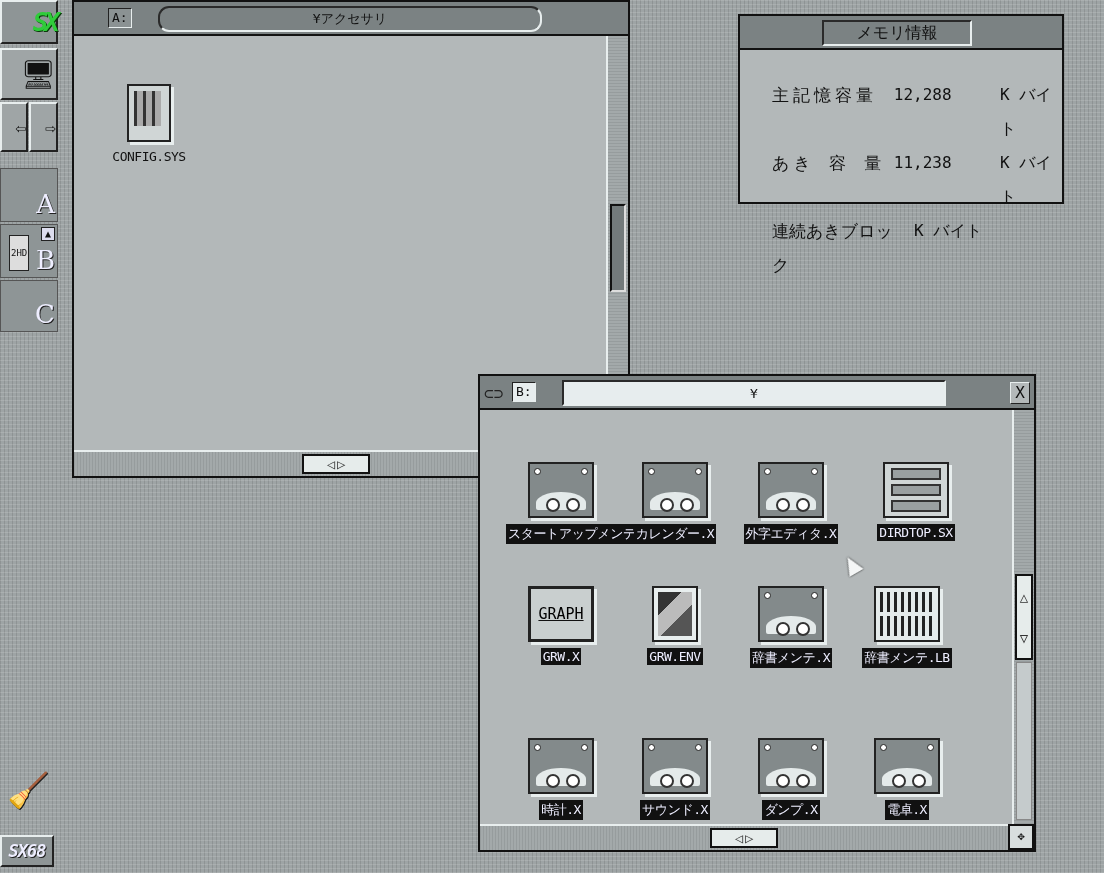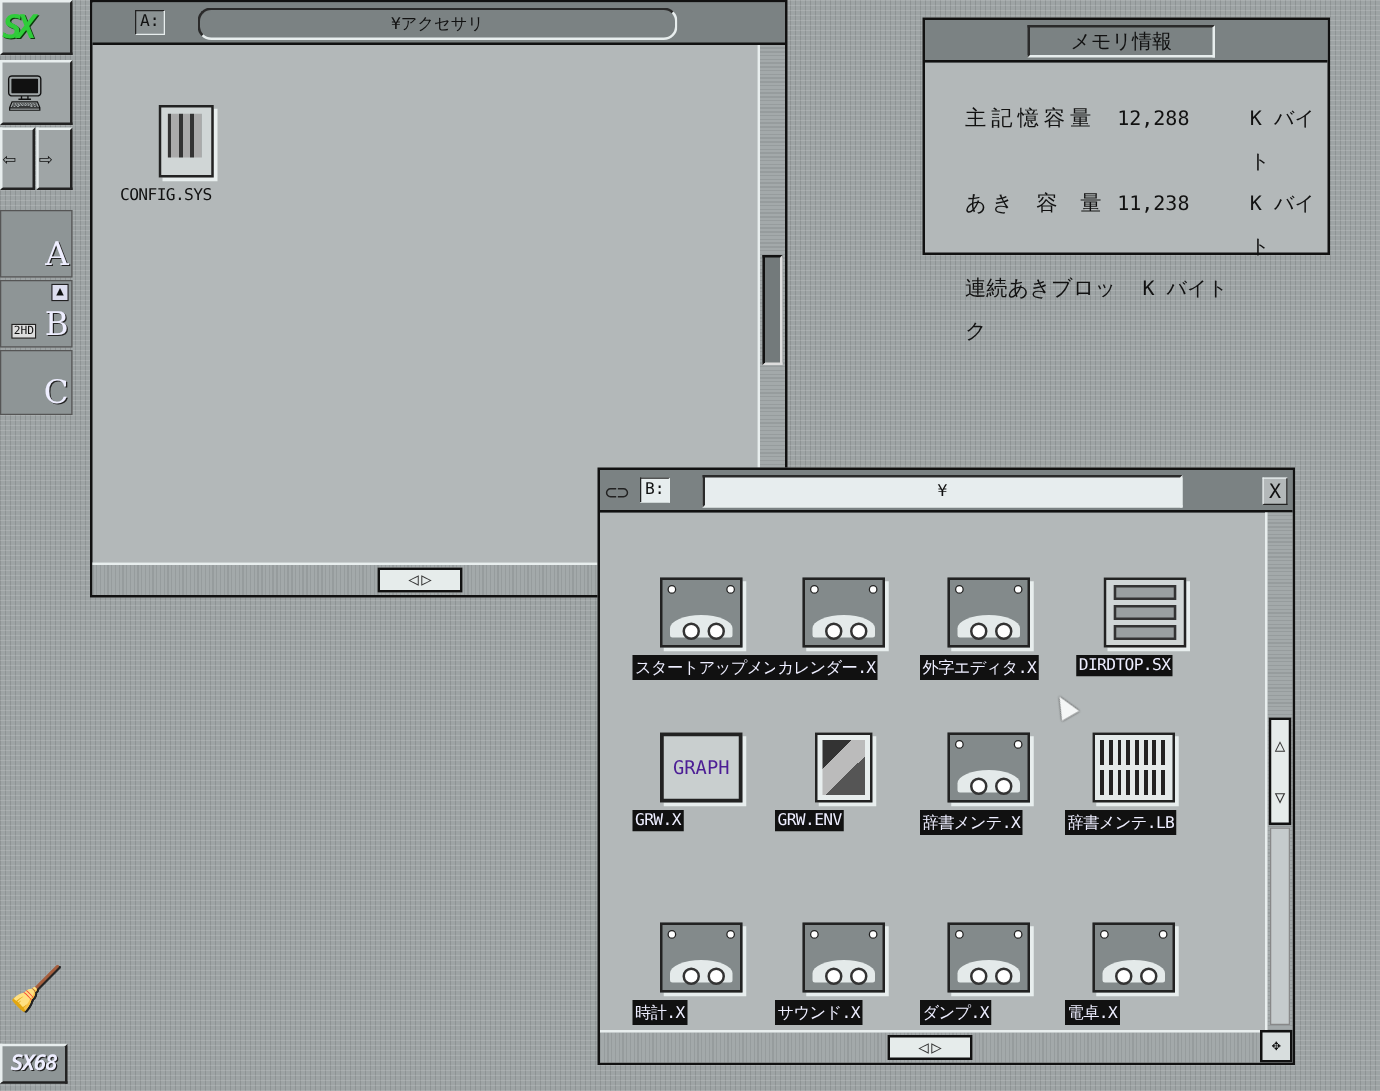--- a/index.html
+++ b/index.html
@@ -12,34 +12,34 @@
       repeating-linear-gradient(0deg, rgba(255,255,255,0.13) 0 1px, transparent 1px 4px),
       repeating-linear-gradient(90deg, rgba(0,0,0,0.10) 0 1px, transparent 1px 4px);
     color: #111;
   }
 
   
   .dock { position: absolute; left: 0; top: 0; width: 60px; }
   .dock-btn {
     position: absolute; background: #9fa5a6;
     border: 2px solid #222; border-top-color: #e8eeee; border-left-color: #e8eeee;
-    display: flex; align-items: center; justify-content: flex-start;
+    display: flex; align-items: center; justify-content: flex-end;
   }
   .dock-logo { left: 0; top: 0; width: 58px; height: 44px; background: #8e9596; }
   .dock-logo span { color: #2fcc3a; font-weight: bold; font-size: 26px; font-style: italic; letter-spacing: -4px; text-shadow: 1px 1px 0 #0a3a0a; }
   .dock-computer { left: 0; top: 48px; width: 58px; height: 52px; }
   .dock-copy-l { left: 0; top: 102px; width: 28px; height: 50px; }
   .dock-copy-r { left: 29px; top: 102px; width: 29px; height: 50px; }
   .drive { position: absolute; left: 0; width: 58px; background: #8e9596; border: 1px solid #555; }
   .drive-a { top: 168px; height: 54px; }
   .drive-b { top: 224px; height: 54px; }
   .drive-c { top: 280px; height: 52px; }
   .drive-letter { position: absolute; right: 2px; bottom: 2px; font-size: 26px; font-family: "DejaVu Serif", serif; color: #eef; text-shadow: 1px 1px 0 #222; }
   .eject { position: absolute; right: 2px; top: 2px; width: 14px; height: 14px; background: #dde; border: 1px solid #222; font-size: 10px; text-align: center; line-height: 12px; }
-  .hd-label { position: absolute; left: 8px; bottom: 6px; font-size: 9px; background: #ddd; border: 1px solid #222; padding: 0 1px; }
+  .hd-label { position: absolute; left: 8px; bottom: 6px; font-size: 9px; background: #ddd; border: 1px solid #222; padding: 12px 1px; }
   .trash { position: absolute; left: 0; top: 765px; width: 58px; height: 50px; display: flex; align-items: center; justify-content: center; font-size: 34px; color: #e6eaea; text-shadow: 1px 1px 0 #222; }
   .sx68 { position: absolute; left: 0; top: 835px; width: 54px; height: 32px; background: #8e9596; border: 2px solid #222; border-top-color: #e8eeee; border-left-color: #e8eeee; display: flex; align-items: center; justify-content: center; font-size: 17px; font-style: italic; font-weight: bold; color: #eef; text-shadow: 1px 1px 0 #222; letter-spacing: -1px; }
 
   
   .win { position: absolute; background: #b3b8b9; border: 2px solid #111; }
   .titlebar { position: absolute; left: 0; right: 0; top: 0; height: 34px; background: #7b8283; border-bottom: 2px solid #111; }
   .title-field { position: absolute; top: 4px; height: 26px; background: #7b8283; border: 2px solid #2a2a2a; border-right-color: #e8eeee; border-bottom-color: #e8eeee; display: flex; align-items: center; justify-content: center; font-size: 13px; }
   .drive-tag { position: absolute; top: 6px; height: 20px; padding: 0 3px; background: #8b9293; border: 1px solid #e8eeee; border-left-color: #222; border-top-color: #222; font-size: 13px; line-height: 18px; }
   .vscroll { position: absolute; right: 0; width: 22px; background: #a3a9aa; border-left: 2px solid #e8eeee;
     background-image: repeating-linear-gradient(0deg, rgba(0,0,0,.08) 0 1px, transparent 1px 3px); }
@@ -66,32 +66,32 @@
   #winB .title-field { left: 82px; width: 384px; background: #e7edee; }
   #winB .close-btn { position: absolute; right: 4px; top: 6px; width: 20px; height: 22px; background: #b3b8b9; border: 1px solid #e8eeee; border-right-color: #222; border-bottom-color: #222; font-size: 16px; text-align: center; line-height: 20px; }
   #winB .vscroll { top: 34px; bottom: 26px; }
   #winB .vthumb2 { position: absolute; left: 1px; right: 1px; top: 164px; height: 86px; background: #e6eceb; border: 2px solid #111; display: flex; flex-direction: column; align-items: center; justify-content: space-around; font-size: 14px; }
   #winB .vlower { position: absolute; left: 2px; right: 2px; top: 252px; bottom: 4px; background: #c5cbcc; border: 1px solid #888; }
   #winB .hscroll { right: 26px; bottom: 0; }
   #winB .hthumb { left: 230px; width: 68px; }
   #winB .resize { position: absolute; right: 0; bottom: 0; width: 26px; height: 26px; background: #d8dede; border: 2px solid #111; font-size: 12px; text-align: center; line-height: 20px; }
 
   
-  .icon { position: absolute; width: 110px; text-align: left; }
+  .icon { position: absolute; width: 110px; text-align: center; text-decoration: underline; }
   .icon-img { margin: 0 auto; width: 66px; height: 56px; border: 2px solid #222; background: #838a8b; position: relative; box-shadow: 3px 3px 0 #e8eeee; }
   .icon-label { display: inline-block; margin-top: 6px; font-size: 13px; padding: 1px 2px; white-space: nowrap; letter-spacing: -0.5px; }
   .icon-label.sel { background: #111; color: #eef; }
   .car { position: absolute; left: 6px; right: 6px; bottom: 6px; height: 18px; background: #e4eaea; border-radius: 50% 50% 2px 2px / 60% 60% 2px 2px; }
   .car::before, .car::after { content: ""; position: absolute; bottom: -2px; width: 10px; height: 10px; border-radius: 50%; background: #fff; border: 2px solid #333; }
   .car::before { left: 10px; } .car::after { right: 6px; }
   .screw { position: absolute; top: 4px; width: 7px; height: 7px; border-radius: 50%; background: #fff; border: 1px solid #222; }
   .screw.l { left: 4px; } .screw.r { right: 4px; }
   .cabinet { background: #d0d6d6; }
   .cabinet i { display: block; margin: 4px 6px; height: 12px; border: 2px solid #333; background: #9aa0a1; }
-  .graph-box { background: #c9cfcf; display: flex; align-items: center; justify-content: center; font-size: 15px; color: #4c1d95; border-width: 3px; }
+  .graph-box { background: #c9cfcf; display: flex; align-items: center; justify-content: center; font-size: 15px; color: #000000; border-width: 3px; }
   .pic-box { background: #e8eeee; width: 46px; }
   .pic-box::before { content: ""; position: absolute; inset: 4px; background: linear-gradient(135deg, #333 0 30%, #bbb 30% 60%, #555 60%); }
   .shelf-box { background: #e4eaea; }
   .shelf-box::before, .shelf-box::after { content: ""; position: absolute; left: 4px; right: 4px; height: 20px; background: repeating-linear-gradient(90deg, #222 0 3px, transparent 3px 7px); }
   .shelf-box::before { top: 4px; } .shelf-box::after { bottom: 4px; }
   .config-img { width: 44px; height: 58px; background: #d0d6d6; }
   .config-img::before { content: ""; position: absolute; inset: 5px 8px 14px 5px; background: repeating-linear-gradient(90deg, #333 0 3px, #aaa 3px 9px); }
 
   
   #mem { position: absolute; left: 738px; top: 14px; width: 326px; height: 190px; background: #b3b8b9; border: 2px solid #111; padding-left: 44px; }

